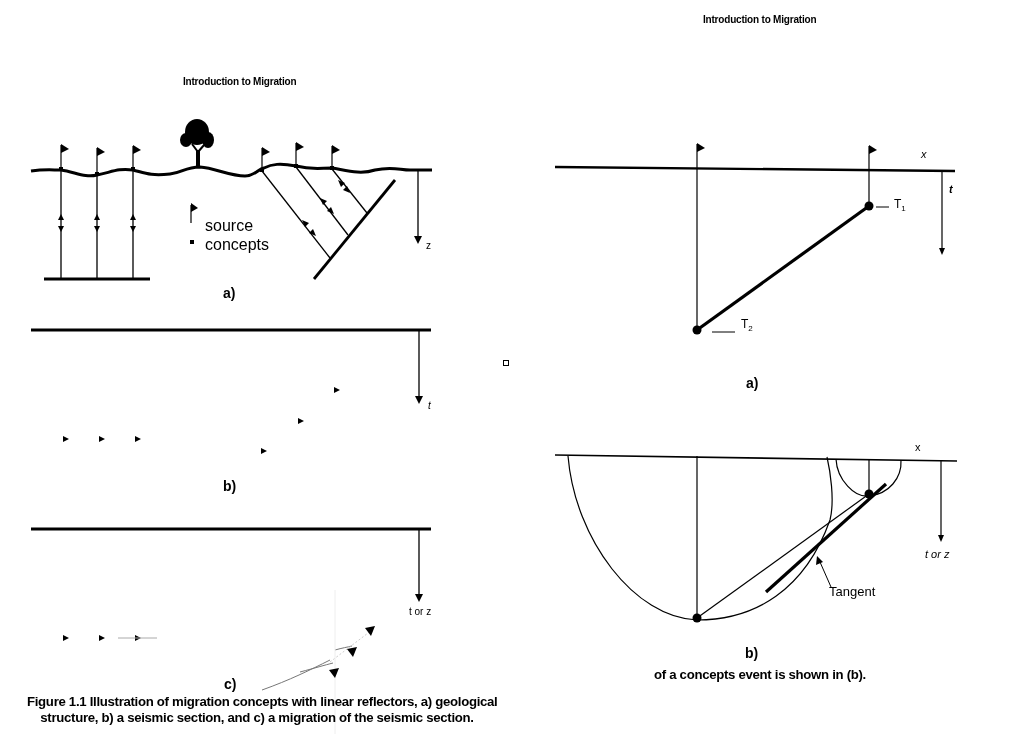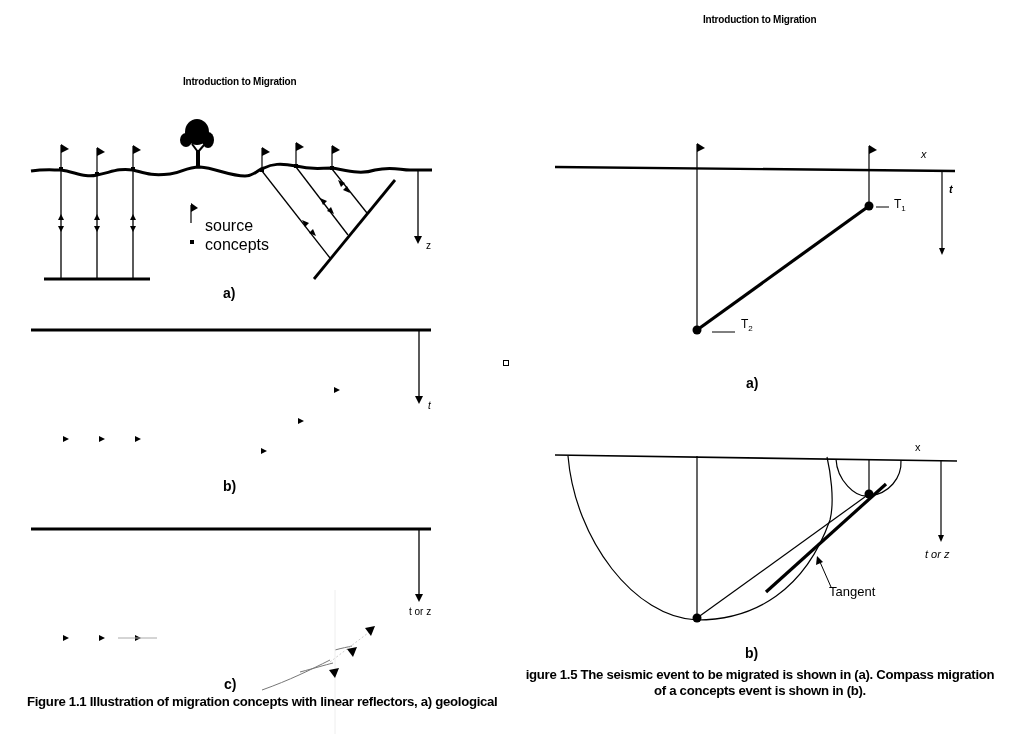--- a/index.html
+++ b/index.html
@@ -127,20 +127,21 @@
   <div class="panel-lbl" style="left:223px; top:225px;">a)</div>
 
   <div class="lbl ital" style="left:428px; top:340px; font-size:10px;">t</div>
   <div class="panel-lbl" style="left:223px; top:418px;">b)</div>
 
   <div class="lbl" style="left:409px; top:546px; font-size:10px;">t or z</div>
   <div class="panel-lbl" style="left:224px; top:616px;">c)</div>
 
   <div class="caption" style="left:2px; top:634px; width:460px;margin-left:25px;">
     <div>Figure 1.1  Illustration of migration concepts with linear reflectors,  a) geological</div>
+    <div>structure,  b) a seismic section, and c) a migration of the seismic section.</div>
   </div>
 </div>
 
 <div class="marker"></div>
 
 <div id="right-page" class="page">
   <div class="running-head" style="left:198px; top:14px;">Introduction to Migration</div>
 
   <svg width="525" height="734">
 
@@ -185,16 +186,15 @@
   <div class="lbl" style="left:389px; top:197px; font-size:12px;"><span>T</span><span class="sub">1</span></div>
   <div class="lbl" style="left:236px; top:317px; font-size:12px;"><span>T</span><span class="sub">2</span></div>
   <div class="panel-lbl" style="left:241px; top:375px;">a)</div>
 
   <div class="lbl" style="left:410px; top:441px; font-size:11px;">x</div>
   <div class="lbl ital" style="left:420px; top:548px; font-size:11px;">t or z</div>
   <div class="lbl" style="left:324px; top:584px; font-size:13px;">Tangent</div>
   <div class="panel-lbl" style="left:240px; top:645px;">b)</div>
 
   <div class="caption" style="left:0px; top:667px; width:510px;">
-    <div>igure 1.5 The seismic event to be migrated is shown in (a).  Compass migration</div>
     <div>of a concepts event is shown in (b).</div>
   </div>
 </div>
 
 </body></html>

